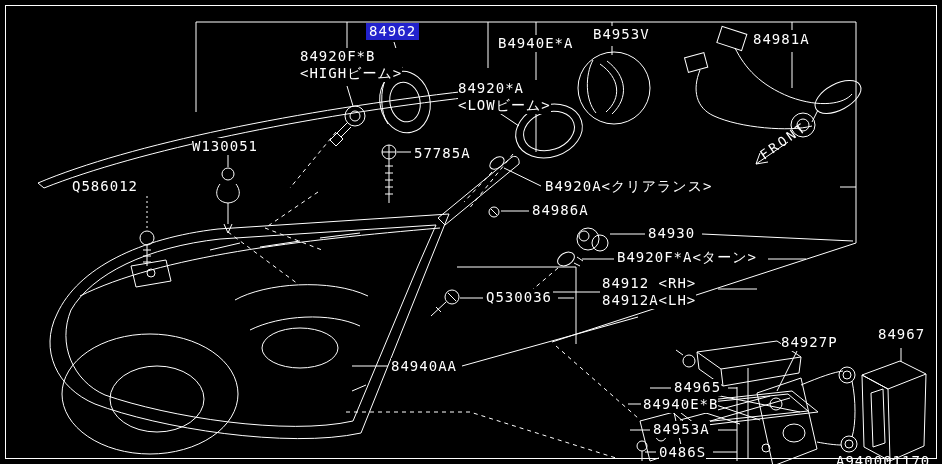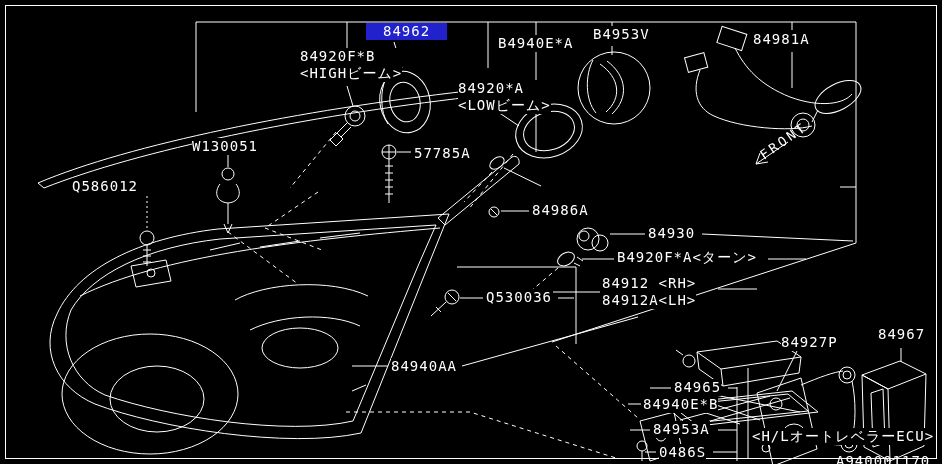--- a/index.html
+++ b/index.html
@@ -13,21 +13,21 @@
     stroke:var(--line,#fff);fill:none;stroke-width:1;
   }
   .dash{stroke-dasharray:4 4;}
   .dot{stroke-dasharray:2 3;}
   .stage svg text{fill:var(--line,#fff);stroke:none;font-size:13px;letter-spacing:3px;
     font-family:"DejaVu Sans Mono","Liberation Mono",monospace;}
   .lbl{
     position:absolute;color:var(--txt,#fff);font-size:14px;line-height:17px;
     letter-spacing:1px;white-space:pre;background:var(--bg,#000);
   }
-  .hl{background:var(--hl,#2222cc);padding:0 17px;}
+  .hl{background:var(--hl,#2222cc);padding:0 3px;}
   .footer-code{background:transparent;}
 </style>
 </head>
 <body>
 
 <div class="stage">
 
   <svg width="942" height="464" viewBox="0 0 942 464">
 
     <rect x="5.5" y="5.5" width="931" height="453"></rect>
@@ -194,29 +194,29 @@
   <div class="lbl" style="left:300px;top:48px">84920F*B
 &lt;HIGHビーム&gt;</div>
   <div class="lbl" style="left:498px;top:35px">B4940E*A</div>
   <div class="lbl" style="left:593px;top:26px">B4953V</div>
   <div class="lbl" style="left:753px;top:31px">84981A</div>
   <div class="lbl" style="left:458px;top:80px">84920*A
 &lt;LOWビーム&gt;</div>
   <div class="lbl" style="left:192px;top:138px">W130051</div>
   <div class="lbl" style="left:414px;top:145px">57785A</div>
   <div class="lbl" style="left:72px;top:178px">Q586012</div>
+  <div class="lbl" style="left:545px;top:178px">B4920A&lt;クリアランス&gt;</div>
   <div class="lbl" style="left:532px;top:202px">84986A</div>
   <div class="lbl" style="left:648px;top:225px">84930</div>
   <div class="lbl" style="left:617px;top:249px">B4920F*A&lt;ターン&gt;</div>
   <div class="lbl" style="left:602px;top:275px">84912 &lt;RH&gt;
 84912A&lt;LH&gt;</div>
   <div class="lbl" style="left:486px;top:289px">Q530036</div>
   <div class="lbl" style="left:391px;top:358px">84940AA</div>
   <div class="lbl" style="left:674px;top:379px">84965</div>
   <div class="lbl" style="left:643px;top:396px">84940E*B</div>
   <div class="lbl" style="left:653px;top:421px">84953A</div>
   <div class="lbl" style="left:659px;top:444px">0486S</div>
   <div class="lbl" style="left:781px;top:334px">84927P</div>
   <div class="lbl" style="left:878px;top:326px">84967</div>
-  <div class="lbl" style="left:752px;top:428px">&lt;H/LオートレベラーECU&gt;</div>
   <div class="lbl footer-code" style="left:836px;top:453px">A940001170</div>
 
 </div>
 
 </body></html>

